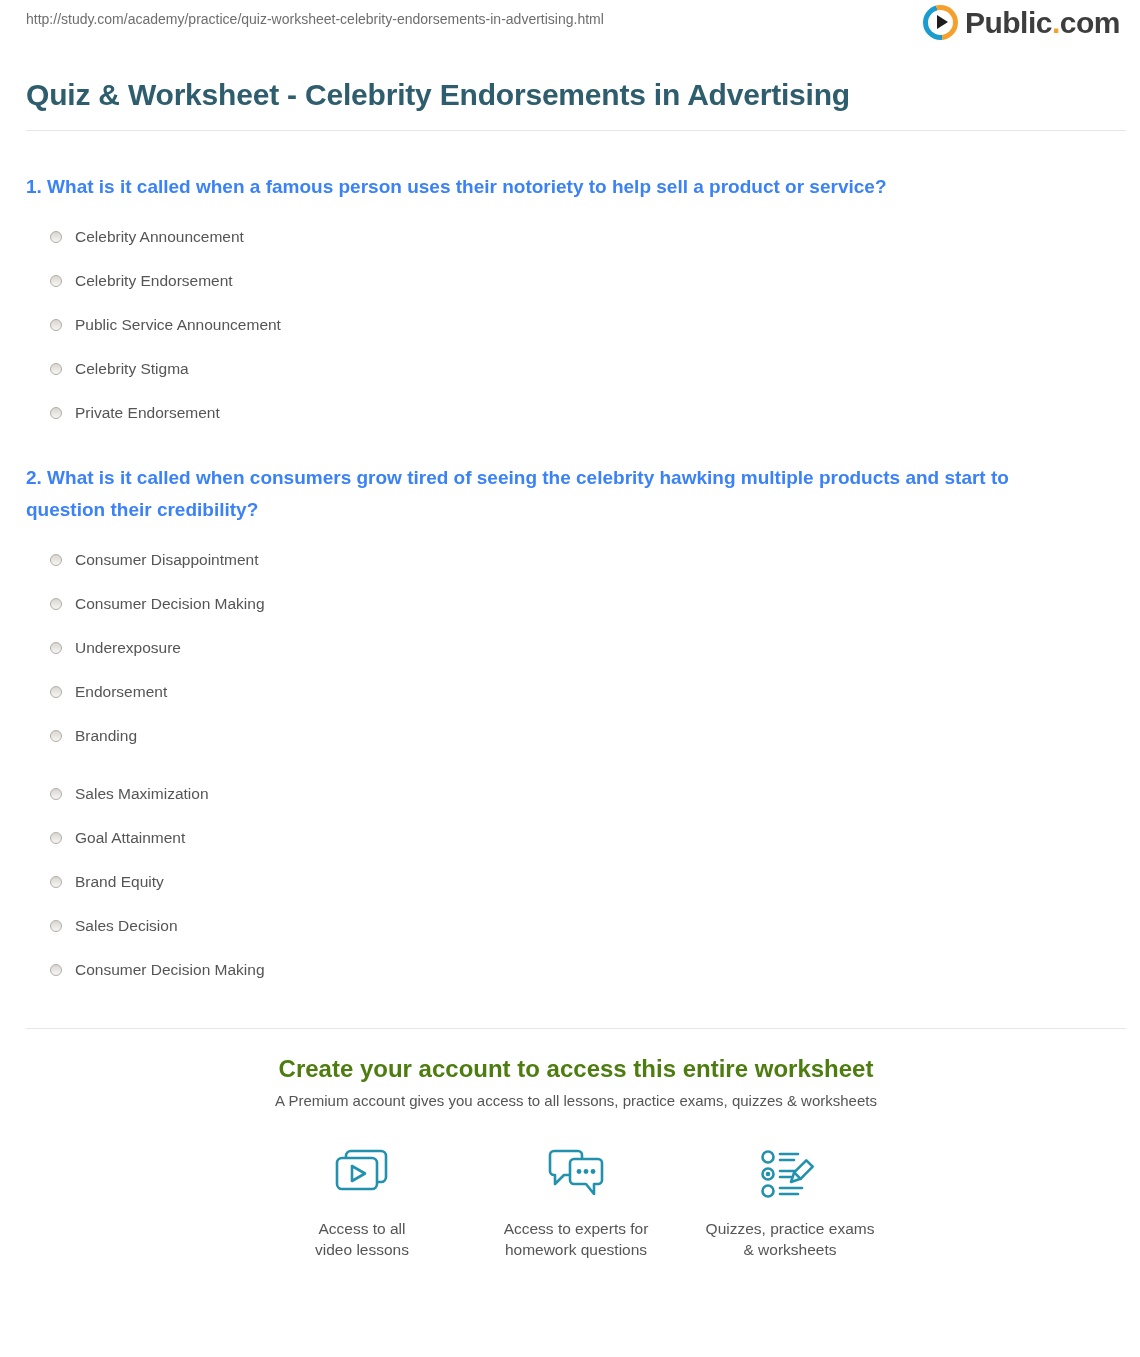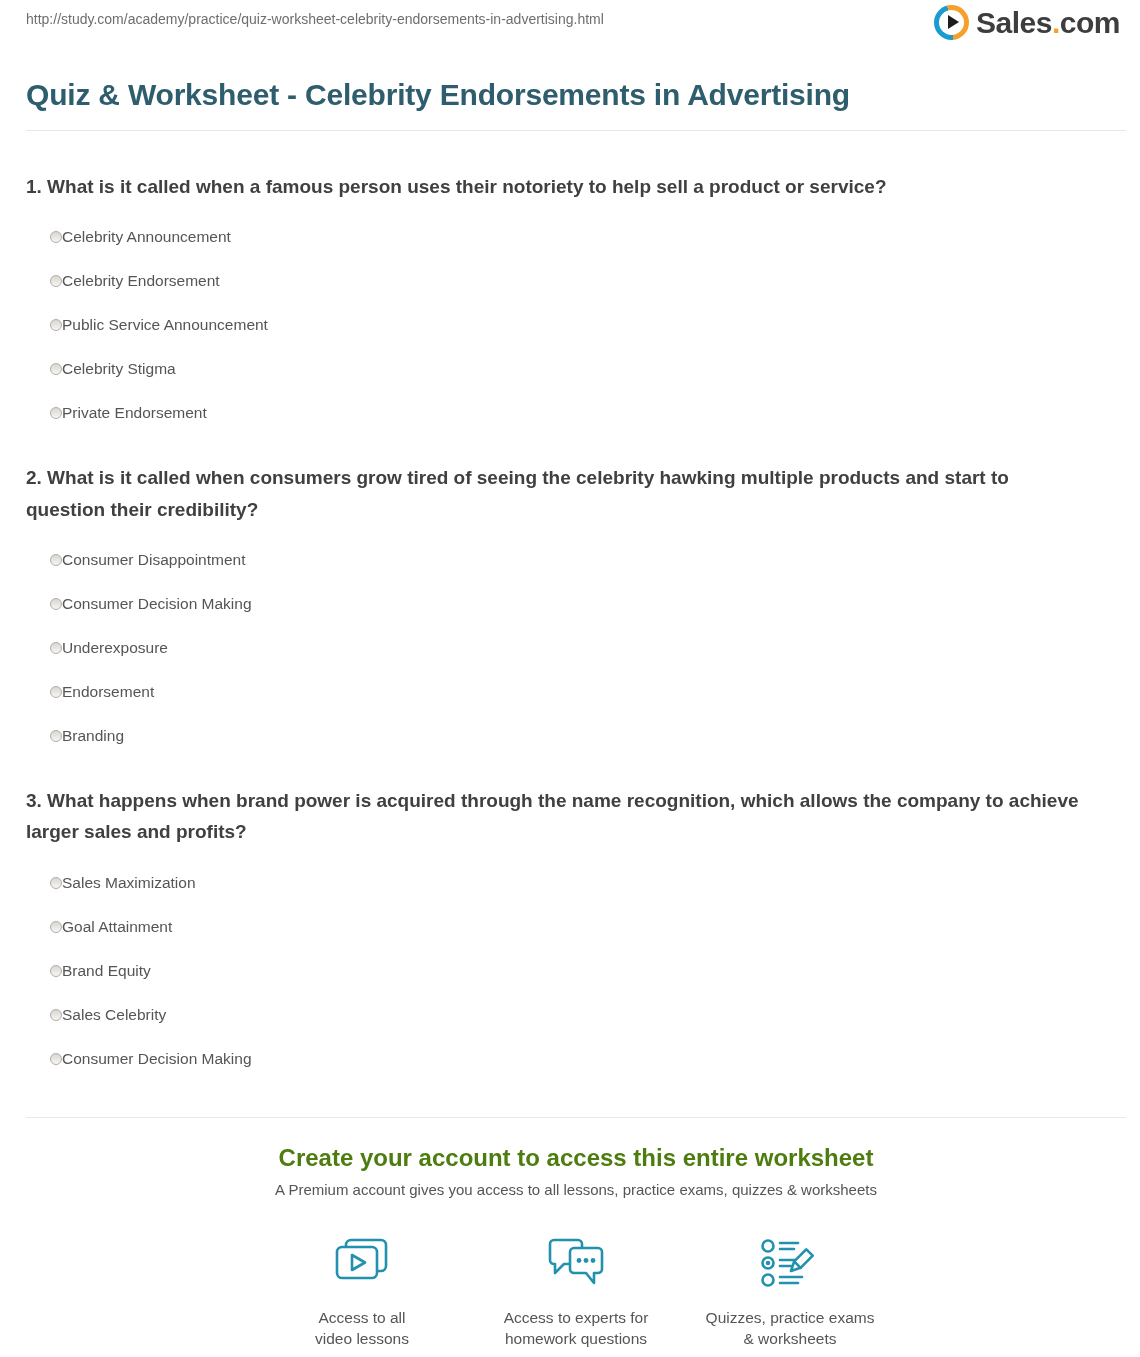--- a/index.html
+++ b/index.html
@@ -20,22 +20,22 @@
   .logo-icon::after { content:""; position:absolute; left:14px; top:10px;
     border-left:11px solid #1d1d1d; border-top:7px solid transparent; border-bottom:7px solid transparent; }
   .logo-text { font-size:30px; font-weight:700; color:#3d3d3d; letter-spacing:-0.5px; }
   .logo-dot { color:#f5a02c; }
   
   h1 { margin:26px 14px 0; font-size:30px; font-weight:700; color:#2e5d6d; letter-spacing:-0.2px; }
   .rule { border:none; border-top:1px solid #e6e6e6; margin:18px 14px 0; }
   
   .question { margin:40px 14px 0; }
   .question:first-of-type { margin-top:33px; }
-  .q-title { font-size:19px; font-weight:700; color:#404040; line-height:1.65; padding-right:36px; }
-  .option { display:flex; align-items:center; margin:26px 0 0 24px; cursor:pointer; width:max-content; }
+  .q-title { font-size:19px; font-weight:700; color:#3b82f6; line-height:1.65; padding-right:36px; }
+  .option { display:flex; align-items:center; gap:13px; margin:26px 0 0 24px; cursor:pointer; width:max-content; }
   .radio { width:12px; height:12px; border-radius:50%; flex:0 0 auto;
     border:1px solid #b1ada7; background:linear-gradient(180deg,#d9d6d1,#f7f6f4); }
   .option-label { font-size:15.5px; color:#555555; }
   
   .cta-rule { border:none; border-top:1px solid #e8e8e8; margin:49px 14px 0; }
   .cta-title { margin-top:26px; text-align:center; font-size:24px; font-weight:700; color:#4d7c0f; cursor:pointer; }
   .cta-sub { margin-top:9px; text-align:center; font-size:15px; color:#555555; }
   .features { margin-top:37px; display:flex; justify-content:center; gap:14px; }
   .feature { width:200px; display:flex; flex-direction:column; align-items:center; }
   .feature svg { width:66px; height:58px; display:block; }
@@ -46,21 +46,21 @@
 </style>
 </head>
 <body>
 
 <div class="page">
 
   <div class="hdr">
     <div class="url">http://study.com/academy/practice/quiz-worksheet-celebrity-endorsements-in-advertising.html</div>
     <div class="logo">
       <span class="logo-icon"></span>
-      <span class="logo-text"><span>Sales</span><span class="logo-dot">.</span><span>com</span></span>
+      <span class="logo-text"><span>Public</span><span class="logo-dot">.</span><span>com</span></span>
     </div>
   </div>
 
   <h1>Quiz &amp; Worksheet - Celebrity Endorsements in Advertising</h1>
   <hr class="rule">
 
   <div class="question">
     <div class="q-title">1. What is it called when a famous person uses their notoriety to help sell a product or service?</div>
     <label class="option">
       <span class="radio"></span>
@@ -102,36 +102,35 @@
       <span class="radio"></span>
       <span class="option-label">Endorsement</span>
     </label>
     <label class="option">
       <span class="radio"></span>
       <span class="option-label">Branding</span>
     </label>
   </div>
 
   <div class="question">
-    <div class="q-title">3. What happens when brand power is acquired through the name recognition, which allows the company to achieve larger sales and profits?</div>
     <label class="option">
       <span class="radio"></span>
       <span class="option-label">Sales Maximization</span>
     </label>
     <label class="option">
       <span class="radio"></span>
       <span class="option-label">Goal Attainment</span>
     </label>
     <label class="option">
       <span class="radio"></span>
       <span class="option-label">Brand Equity</span>
     </label>
     <label class="option">
       <span class="radio"></span>
-      <span class="option-label">Sales Celebrity</span>
+      <span class="option-label">Sales Decision</span>
     </label>
     <label class="option">
       <span class="radio"></span>
       <span class="option-label">Consumer Decision Making</span>
     </label>
   </div>
 
   <hr class="cta-rule">
 
   <div class="cta-title">Create your account to access this entire worksheet</div>

